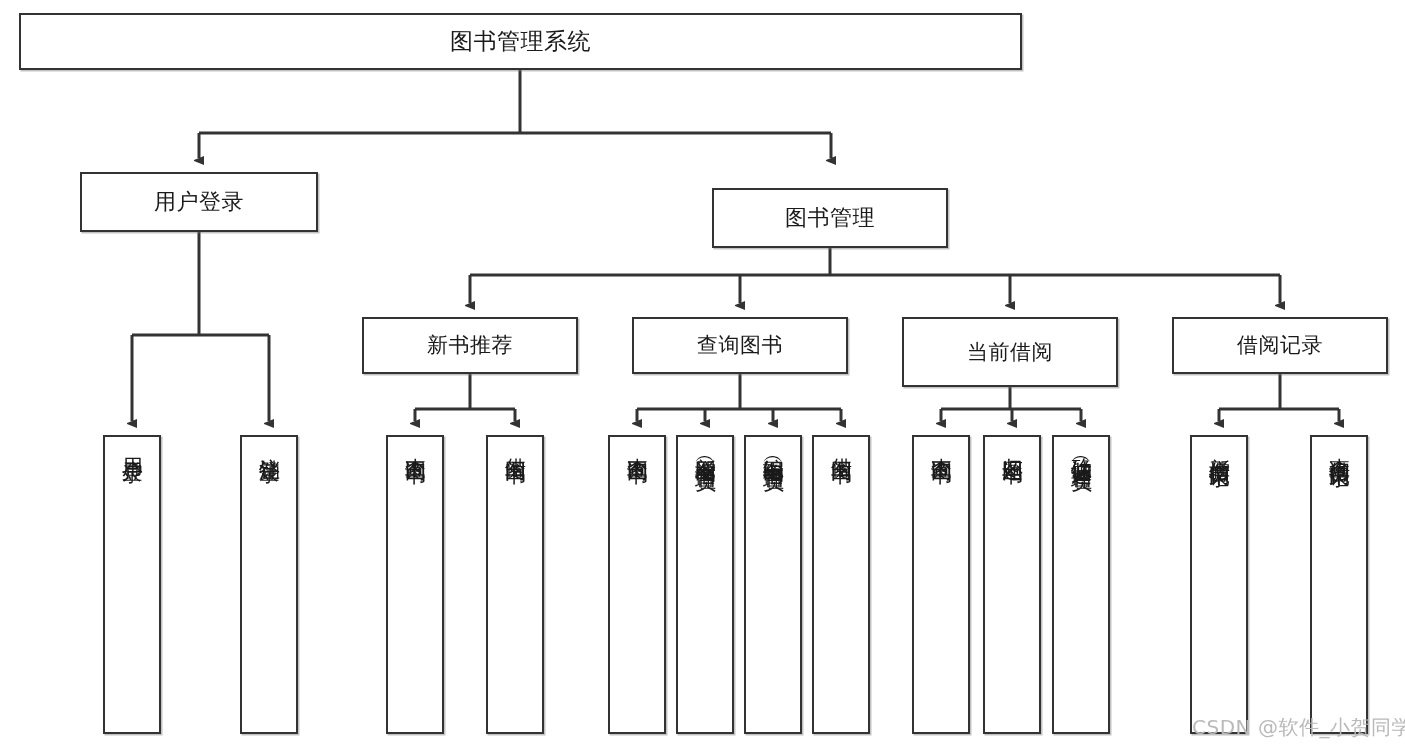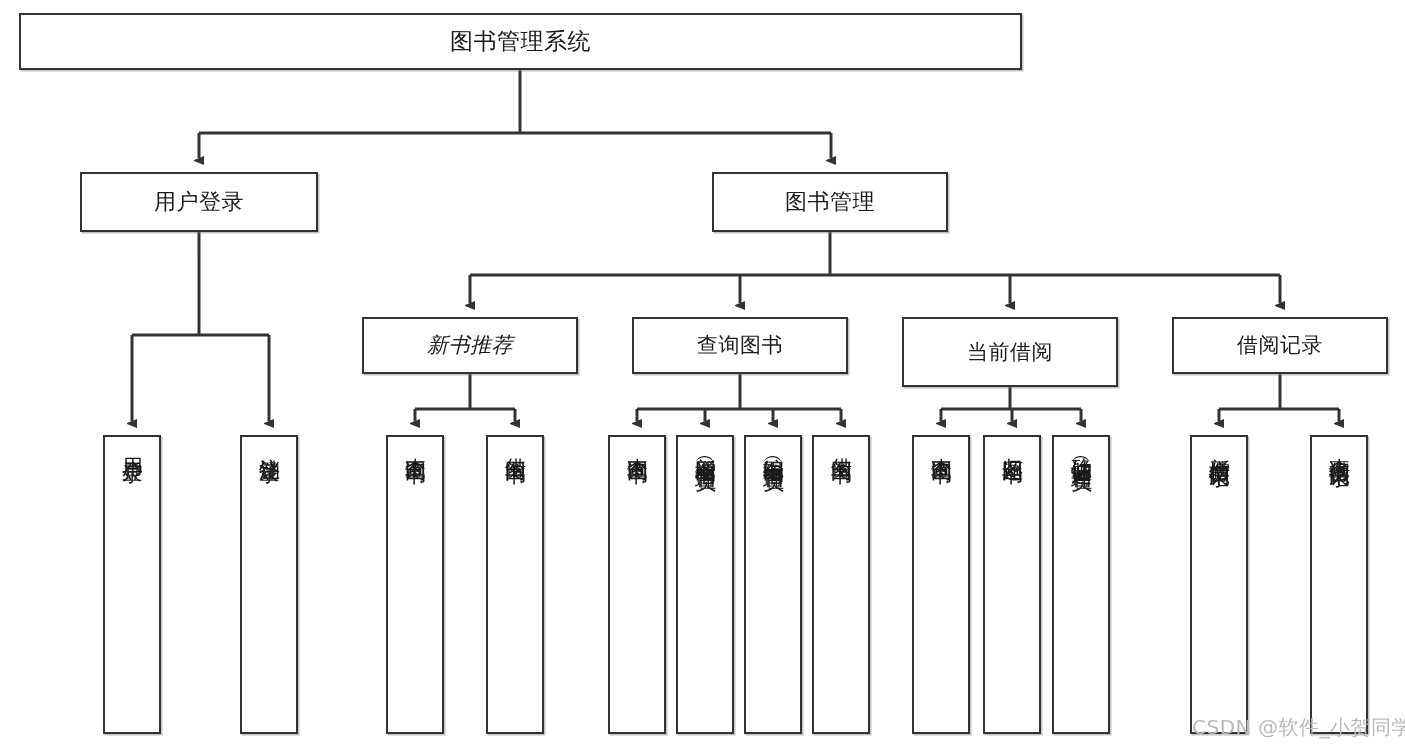--- a/index.html
+++ b/index.html
@@ -123,25 +123,25 @@
     </g>
   </svg>
 
   <div class="node root" id="node-root" style="left: 19px; top: 13px; width: 1003px; height: 57px;">
     <span class="label">图书管理系统</span>
   </div>
 
   <div class="node lvl1" id="node-l1-0" style="left: 80px; top: 172px; width: 238px; height: 60px;">
     <span class="label">用户登录</span>
   </div>
-  <div class="node lvl1" id="node-l1-1" style="left: 712px; top: 172px; width: 236px; height: 60px;">
+  <div class="node lvl1" id="node-l1-1" style="left: 712px; top: 188px; width: 236px; height: 60px;">
     <span class="label">图书管理</span>
   </div>
 
-  <div class="node lvl2" id="node-l2-0" style="left: 362px; top: 317px; width: 216px; height: 57px; font-style: italic;">
+  <div class="node lvl2" id="node-l2-0" style="left: 362px; top: 317px; width: 216px; height: 57px;">
     <span class="label">新书推荐</span>
   </div>
   <div class="node lvl2" id="node-l2-1" style="left: 632px; top: 317px; width: 216px; height: 57px;">
     <span class="label">查询图书</span>
   </div>
   <div class="node lvl2" id="node-l2-2" style="left: 902px; top: 317px; width: 216px; height: 70px;">
     <span class="label">当前借阅</span>
   </div>
   <div class="node lvl2" id="node-l2-3" style="left: 1172px; top: 317px; width: 216px; height: 57px;">
     <span class="label">借阅记录</span>

